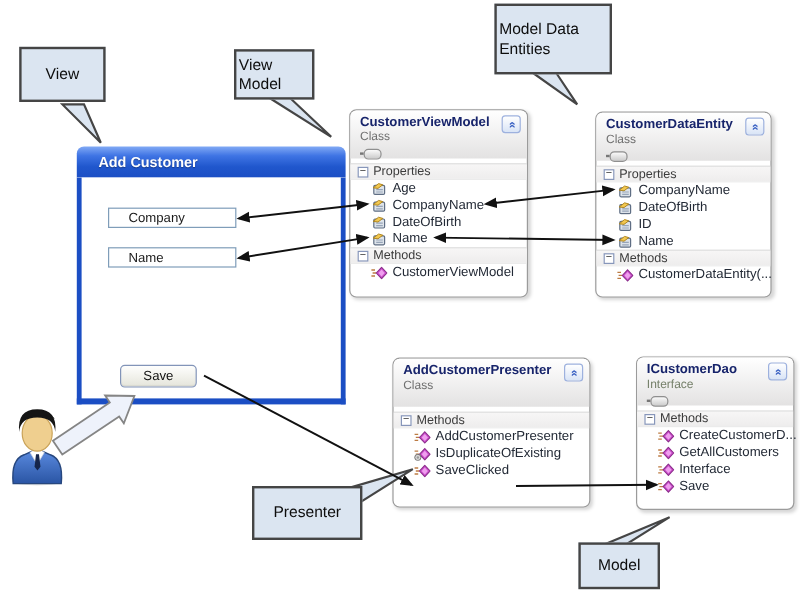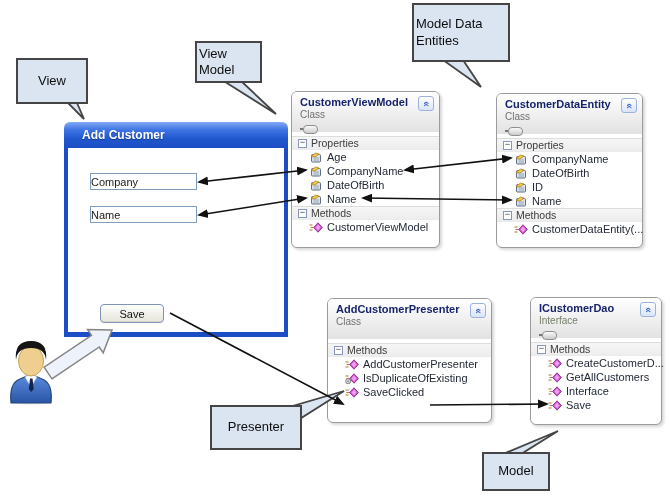--- a/index.html
+++ b/index.html
@@ -37,32 +37,32 @@
 
   
   .window{position:absolute;left:64px;top:122px;width:224px;height:215px;box-sizing:border-box;z-index:1}
   .titlebar{height:26px;border-radius:6px 6px 0 0;box-sizing:border-box;
             background:linear-gradient(180deg,#82aaf5 0%,#3f74e4 30%,#2057cd 65%,#1b4ec4 100%);
             color:#fff;font-weight:bold;font-size:12px;line-height:26px;padding-left:18px;
             text-shadow:0 1px 1px rgba(0,0,0,.35)}
   .win-content{position:absolute;left:0;right:0;top:26px;bottom:0;background:#fff;
                border-style:solid;border-color:#1b4ec4;border-width:0 4px 5px 4px;box-sizing:border-box}
   .tfield{position:absolute;left:22px;width:107px;height:17px;border:1px solid #7f9db9;
-          font-size:11px;color:#1a1a1a;padding:0 0 0 0;box-sizing:border-box;
+          font-size:11px;color:#1a1a1a;padding:0 0 0 16px;box-sizing:border-box;
           font-family:inherit;background:#fff;outline:none}
   .tfield.f1{top:25px}.tfield.f2{top:58px}
   .save-btn{position:absolute;left:32px;top:156px;width:64px;height:19px;border:1px solid #8294b8;
             border-radius:4px;background:linear-gradient(#fefefd,#e5e5db);font-size:11px;color:#111;
             font-family:inherit;box-shadow:inset 0 -1px 1px rgba(0,0,0,.07)}
 
   
   .callout{position:absolute;background:#dbe5f1;border:2px solid #454545;box-sizing:border-box;
            display:flex;align-items:center;justify-content:center;text-align:left;
            font-size:13px;color:#0d0d0d;line-height:1.25;z-index:5;padding:2px}
-  #co-view{left:16px;top:58px;width:72px;height:46px}
+  #co-view{left:16px;top:39px;width:72px;height:46px}
   #co-viewmodel{left:195px;top:41px;width:67px;height:42px}
   #co-mde{left:412px;top:3px;width:98px;height:59px}
   #co-presenter{left:210px;top:405px;width:92px;height:45px}
   #co-model{left:482px;top:452px;width:68px;height:39px}
 
   
   #overlay{position:absolute;left:0;top:0;width:670px;height:500px;z-index:4;pointer-events:none}
   .hiddendefs{position:absolute;width:0;height:0;overflow:hidden}
 
   

